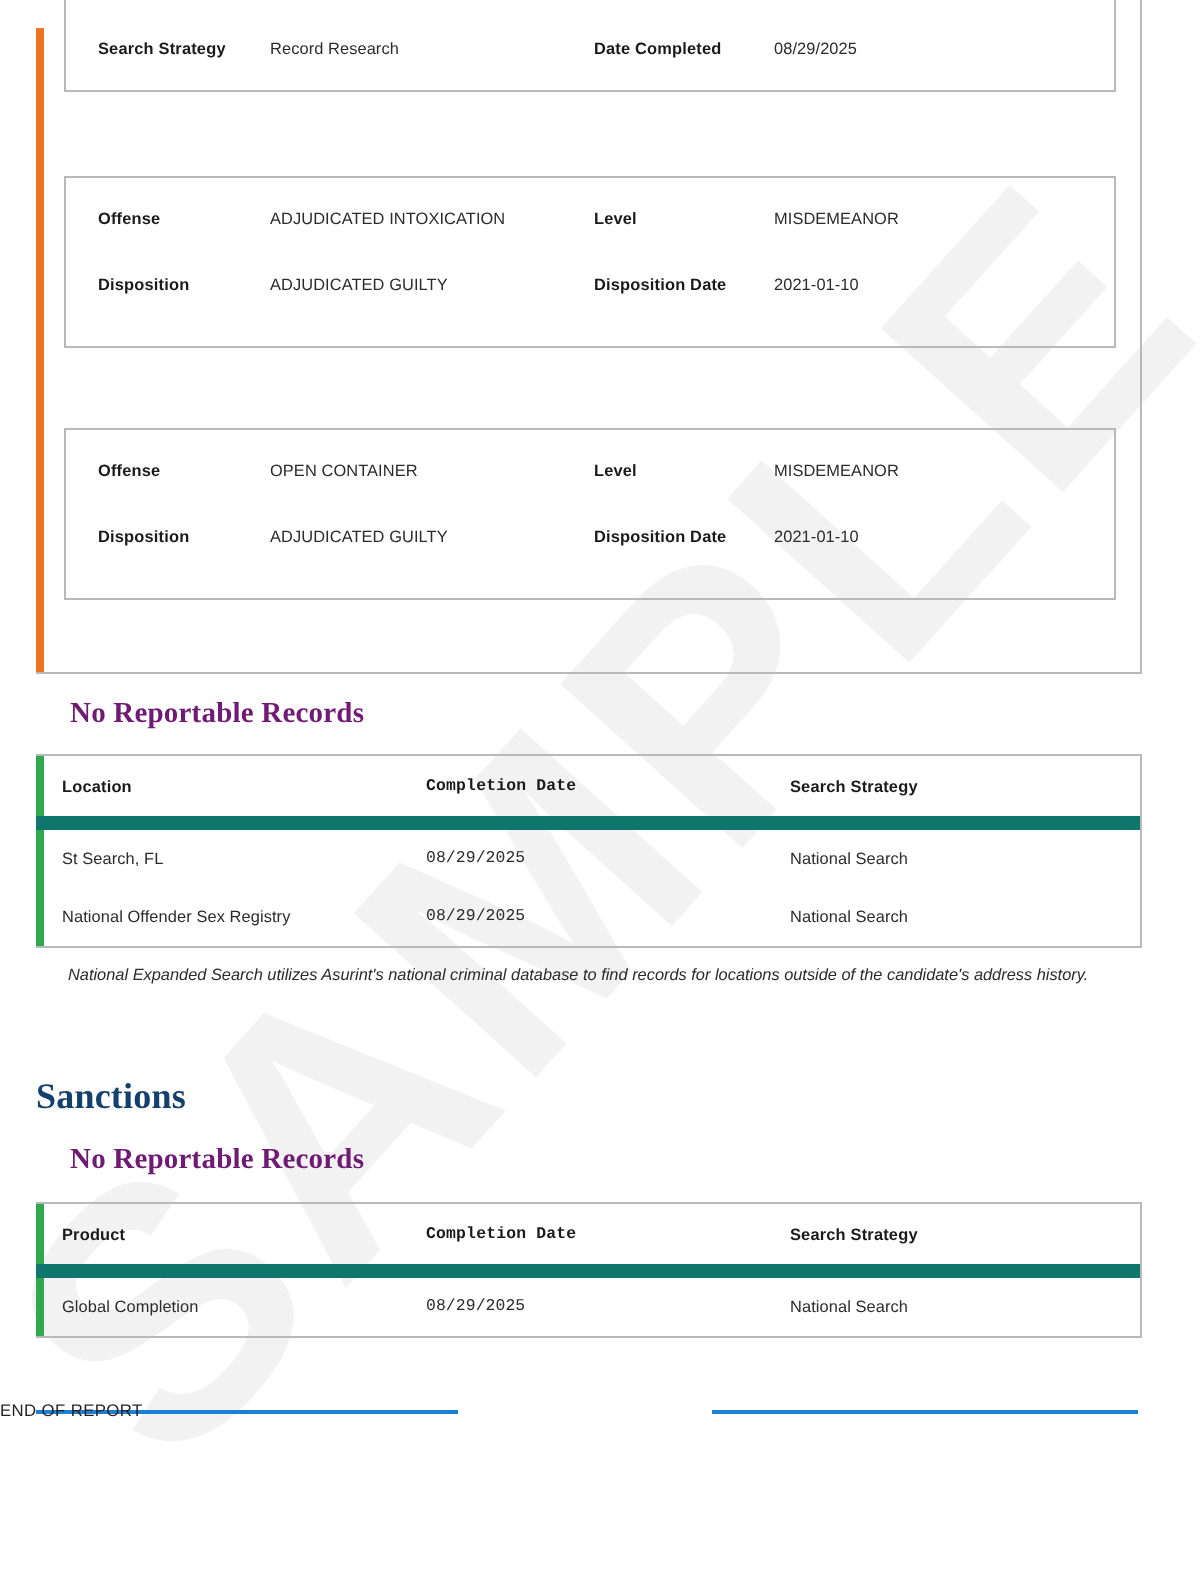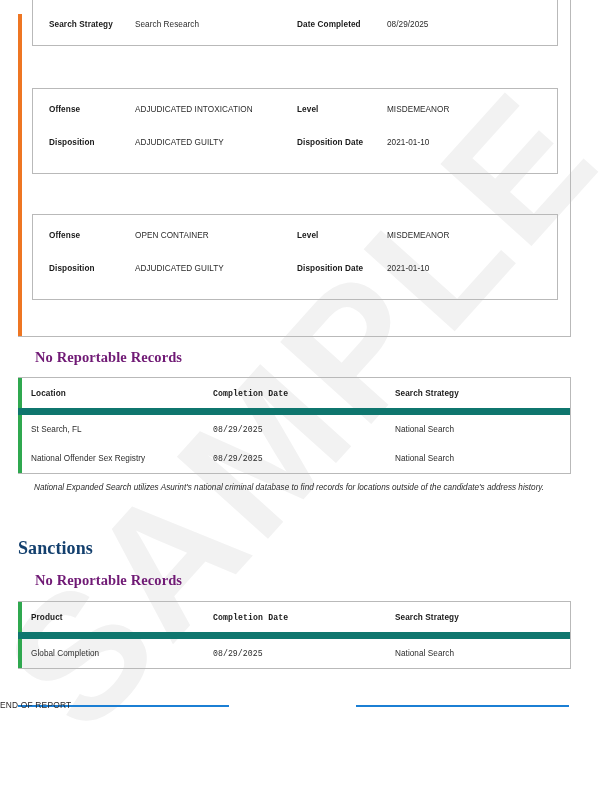--- a/index.html
+++ b/index.html
@@ -231,21 +231,21 @@
 </div>
 
 <div class="page">
 
   <div class="record-container"></div>
   <div class="record-accent"></div>
 
   <div class="offense-card card-top">
     <div class="kv-row" style="top:60px;">
       <span class="kv-label col1-label">Search Strategy</span>
-      <span class="kv-value col1-value">Search Research</span>
+      <span class="kv-value col1-value">Record Research</span>
       <span class="kv-label col2-label">Date Completed</span>
       <span class="kv-value col2-value">08/29/2025</span>
     </div>
   </div>
 
   <div class="offense-card card-second">
     <div class="kv-row" style="top:13px;">
       <span class="kv-label col1-label">Offense</span>
       <span class="kv-value col1-value">ADJUDICATED INTOXICATION</span>
       <span class="kv-label col2-label">Level</span>

